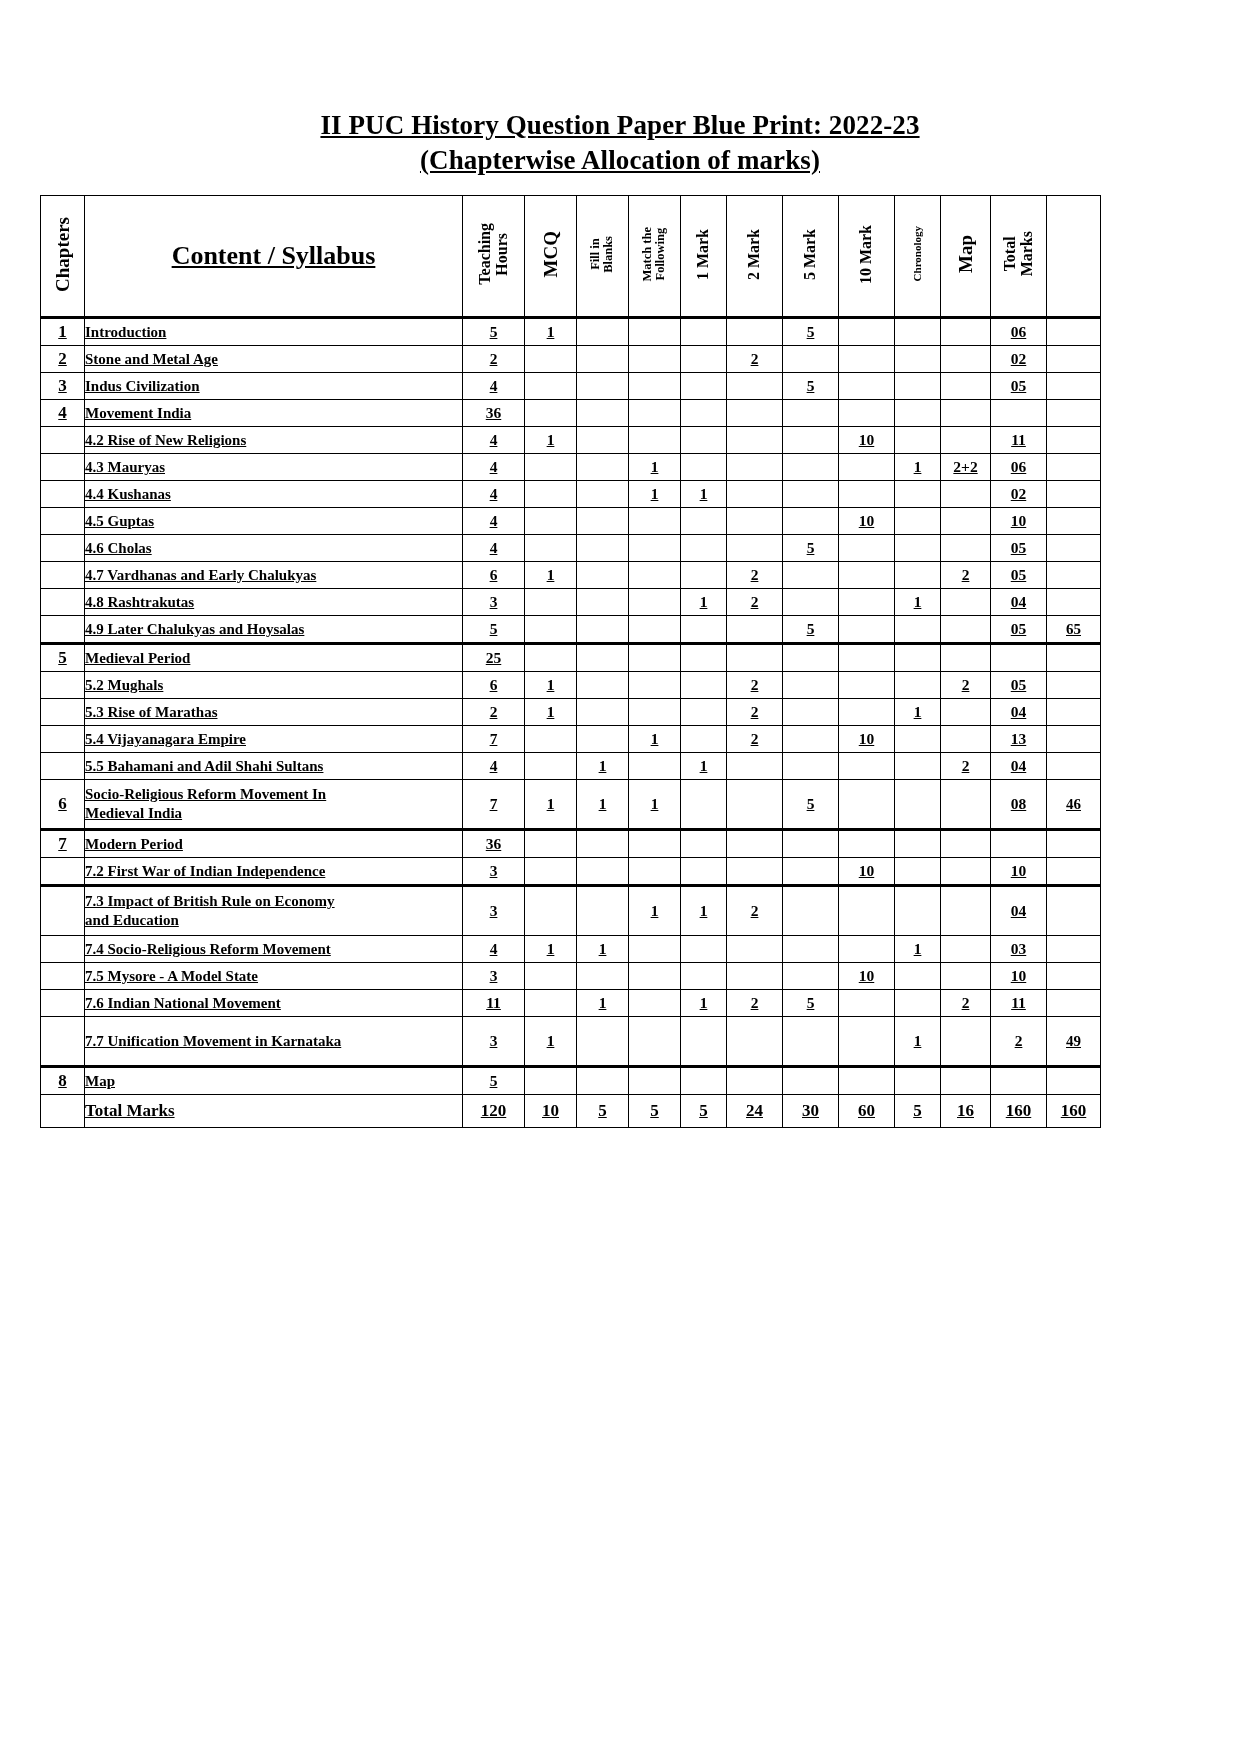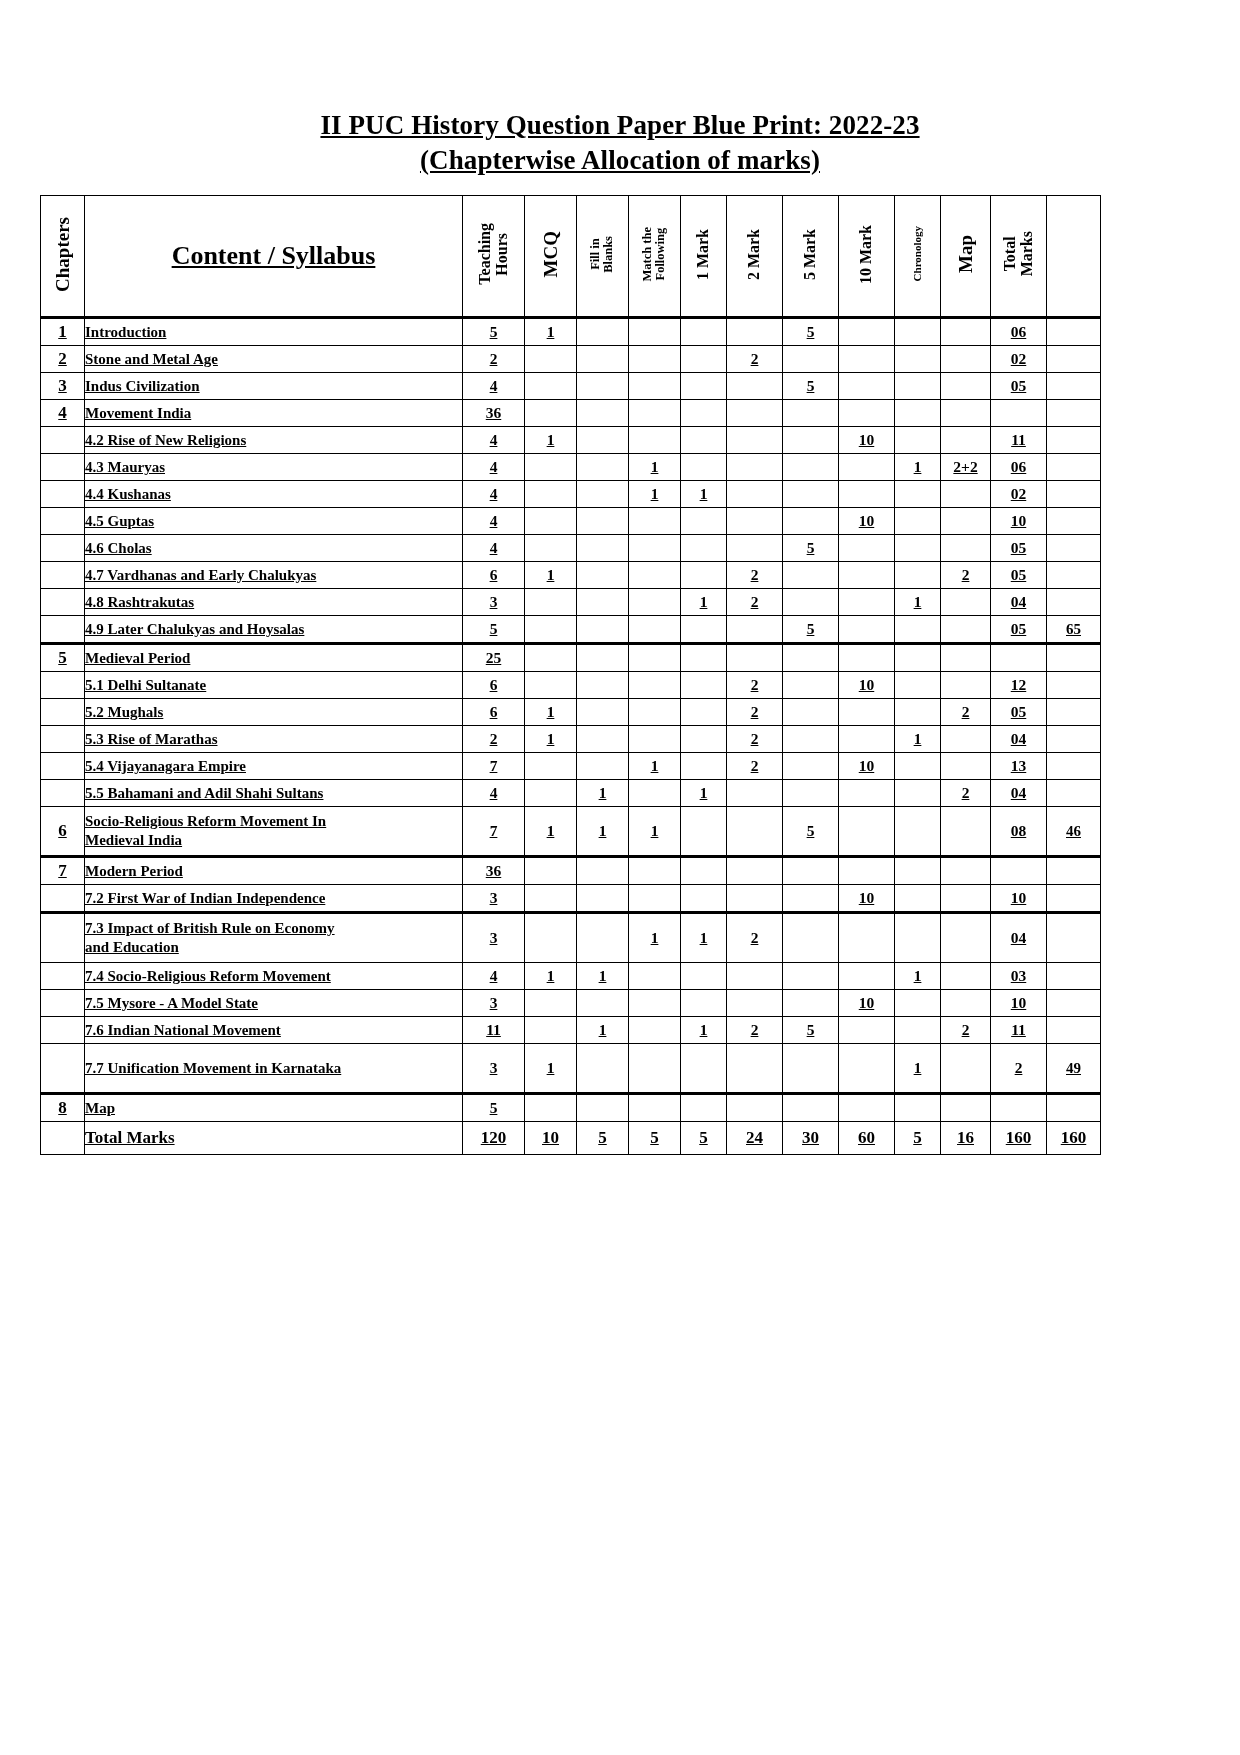--- a/index.html
+++ b/index.html
@@ -370,36 +370,20 @@
             <td class="num"></td>
             <td class="num"></td>
             <td class="num"></td>
             <td class="num"></td>
             <td class="num"></td>
             <td class="num"></td>
             <td class="grand"></td>
           </tr>
           <tr>
             <td class="chapnum"></td>
-            <td class="label">5.1 Delhi Sultanate</td>
-            <td class="num">6</td>
-            <td class="num"></td>
-            <td class="num"></td>
-            <td class="num"></td>
-            <td class="num"></td>
-            <td class="num">2</td>
-            <td class="num"></td>
-            <td class="num">10</td>
-            <td class="num"></td>
-            <td class="num"></td>
-            <td class="num">12</td>
-            <td class="grand"></td>
-          </tr>
-          <tr>
-            <td class="chapnum"></td>
             <td class="label">5.2 Mughals</td>
             <td class="num">6</td>
             <td class="num">1</td>
             <td class="num"></td>
             <td class="num"></td>
             <td class="num"></td>
             <td class="num">2</td>
             <td class="num"></td>
             <td class="num"></td>
             <td class="num"></td>

